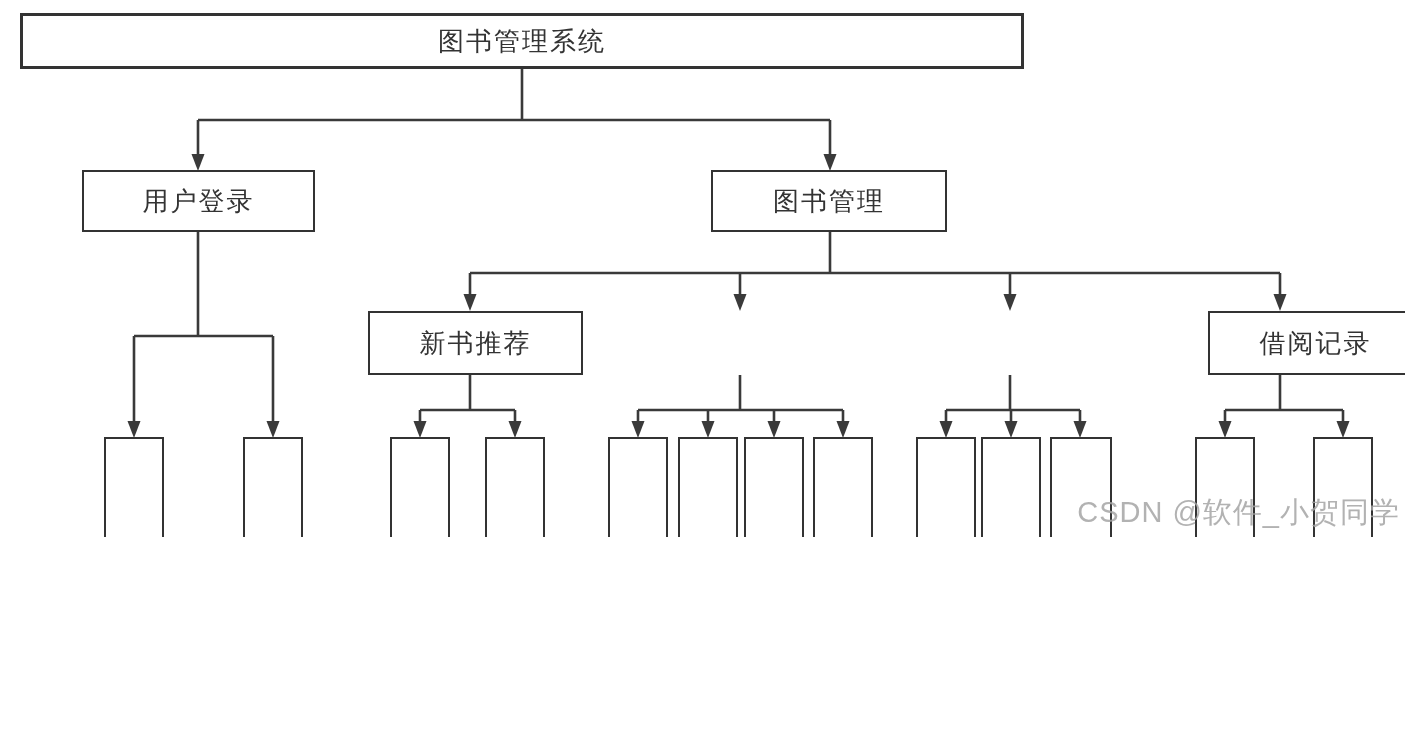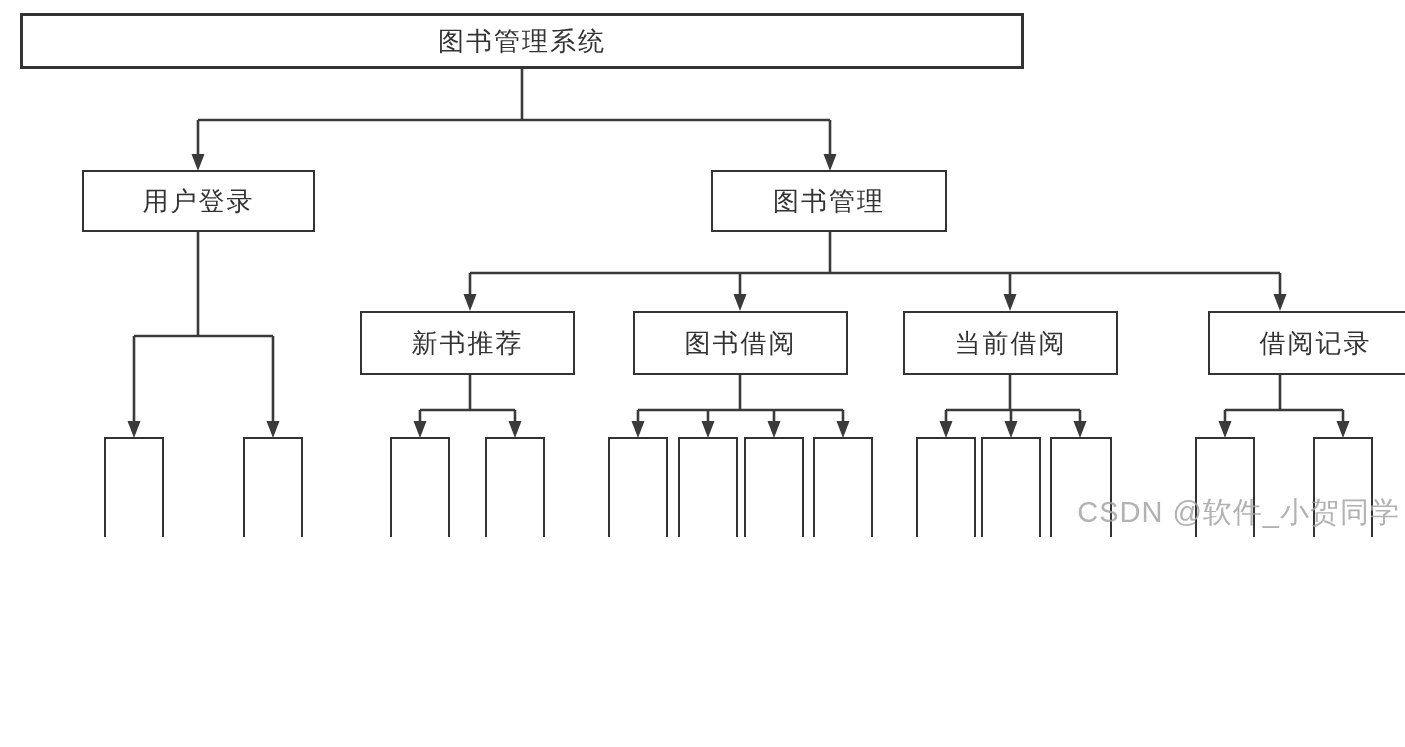--- a/index.html
+++ b/index.html
@@ -122,23 +122,21 @@
       <polygon points="1218.5,421 1231.5,421 1225,438"></polygon>
       <polygon points="1336.5,421 1349.5,421 1343,438"></polygon>
     </g>
   </svg>
 
   <div class="node hbox root">图书管理系统</div>
 
   <div class="node hbox lvl2" style="left:82px; width:233px;">用户登录</div>
   <div class="node hbox lvl2" style="left:711px; width:236px;text-align:right;">图书管理</div>
 
-  <div class="node hbox lvl3" style="left:360px;">新书推荐</div>
-  <div class="node hbox lvl3" style="left:633px;">图书借阅</div>
-  <div class="node hbox lvl3" style="left:903px;">当前借阅</div>
+  <div class="node hbox lvl3" style="left:368px;">新书推荐</div>
   <div class="node hbox lvl3" style="left:1208px;">借阅记录</div>
 
   <div class="node vbox" style="left:104px;">用户登录</div>
   <div class="node vbox" style="left:243px;">注销登录</div>
 
   <div class="node vbox" style="left:390px;">查询图书</div>
   <div class="node vbox" style="left:485px;">借阅图书</div>
 
   <div class="node vbox" style="left:608px;">查询图书</div>
   <div class="node vbox" style="left:678px;">新增图书（管理员）</div>

